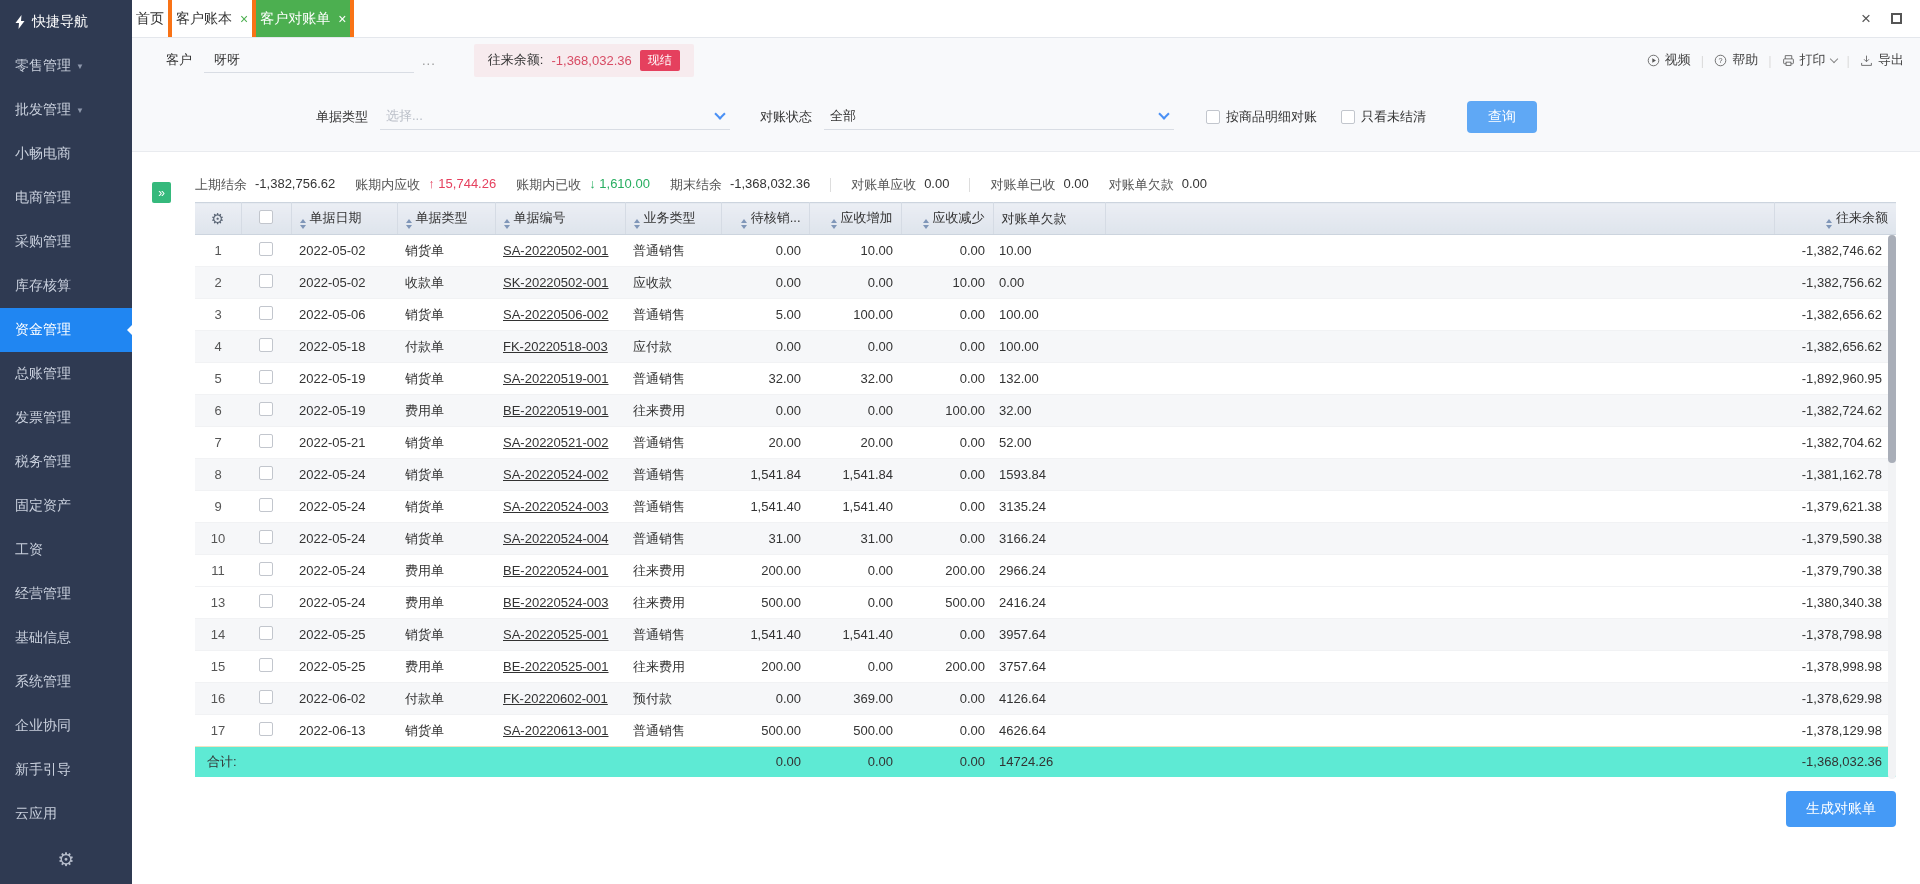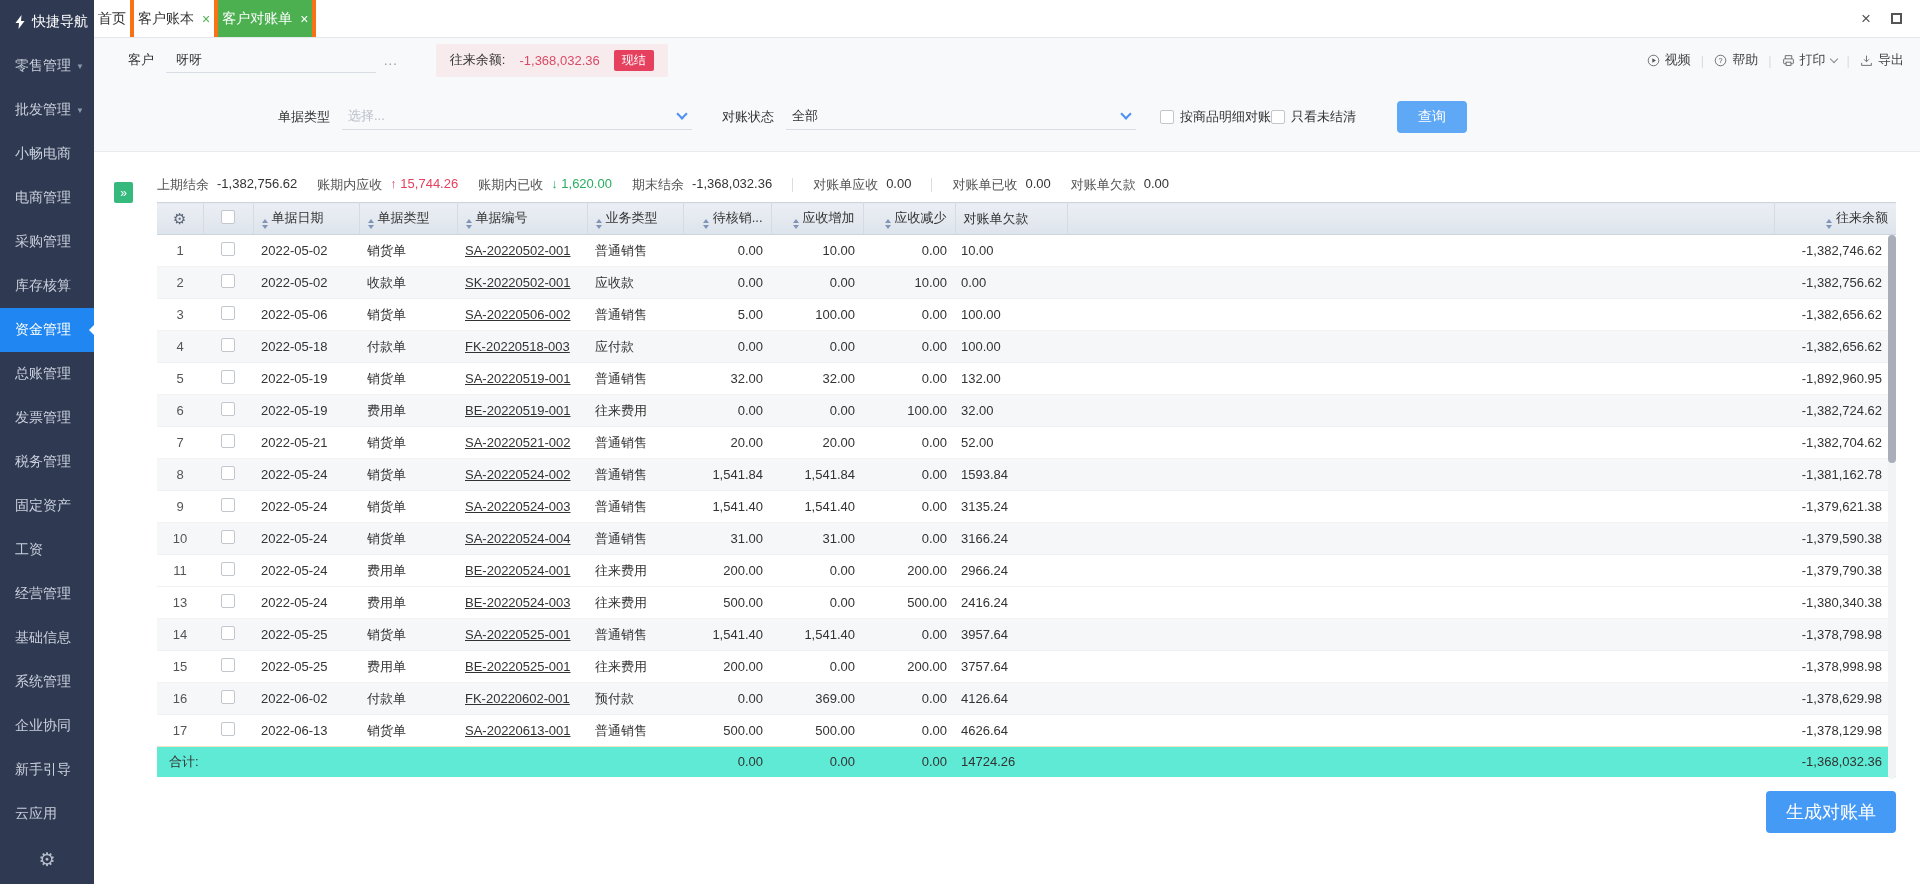--- a/index.html
+++ b/index.html
@@ -1,21 +1,21 @@
 <!DOCTYPE html>
 <html><head>
 <meta charset="utf-8">
 <style>
 *{margin:0;padding:0;box-sizing:border-box}
 html,body{width:1920px;height:884px;overflow:hidden}
 body{font-family:"Liberation Sans","DejaVu Sans",sans-serif;font-size:13px;color:#333;background:#fff}
 .app{display:flex;width:1920px;height:884px}
 
 
-.sidebar{width:94px;background:#2f3a52;display:flex;flex-direction:column;flex-shrink:0}
+.sidebar{width:132px;background:#2f3a52;display:flex;flex-direction:column;flex-shrink:0}
 .sb-item{height:44px;display:flex;align-items:center;padding-left:15px;color:#c9d0dd;font-size:14px;cursor:pointer;position:relative;flex-shrink:0;white-space:nowrap}
 .sb-item.primary{color:#fff}
 .sb-icon{margin-right:6px;display:inline-flex}
 .sb-caret{font-size:8px;margin-left:5px;color:#8d97ab}
 .sb-item.active{background:#2086f2;color:#fff}
 .sb-item.active::after{content:"";position:absolute;right:0;top:50%;margin-top:-5px;border:5px solid transparent;border-right-color:#fff}
 .sb-gear{margin-top:auto;padding:12px 0 16px;text-align:center;color:#b6bdcb;font-size:19px;cursor:pointer}
 
 
 .main{flex:1;display:flex;flex-direction:column;min-width:0;background:#fff}
@@ -29,21 +29,21 @@
 .tab.active .tab-close{color:#fff}
 .win-icons{margin-left:auto;display:flex;align-items:center;gap:20px;padding-right:18px;color:#555}
 .win-close{font-size:17px;cursor:pointer;line-height:1}
 .win-max{width:11px;height:11px;border:2px solid #555;display:inline-block;cursor:pointer}
 
 
 .toolbar{height:44px;background:#f8f9fb;display:flex;align-items:center;padding-left:34px;flex-shrink:0}
 .field-label{color:#333;white-space:nowrap}
 .cust-value{display:inline-block;width:210px;border-bottom:1px solid #d9dde4;padding:3px 10px;margin-left:12px;color:#333;cursor:text}
 .more-btn{color:#999;margin-left:8px;letter-spacing:1px;cursor:pointer}
-.balance-box{margin-left:38px;background:#f7ebee;padding:6px 14px;display:flex;align-items:center;gap:14px;border-radius:2px}
+.balance-box{margin-left:38px;background:#f7ebee;padding:6px 14px;display:flex;align-items:center;gap:8px;border-radius:2px}
 .balance-value{color:#d84b64}
 .badge{background:#e5405e;color:#fff;font-size:12px;padding:2px 8px;border-radius:2px;}
 .tb-right{margin-left:auto;display:flex;align-items:center;gap:10px;padding-right:16px;color:#444}
 .tb-link{display:flex;align-items:center;gap:5px;cursor:pointer;white-space:nowrap}
 .tb-sep{color:#ddd}
 .chev-sm{width:6px;height:6px;border-right:1.5px solid #888;border-bottom:1.5px solid #888;transform:rotate(45deg);margin-bottom:3px;display:inline-block}
 
 
 .filterbar{height:70px;background:#f8f9fb;border-bottom:1px solid #e9ebef;display:flex;align-items:center;padding-left:34px;flex-shrink:0}
 .period{display:flex;flex-direction:column;gap:7px}
@@ -51,21 +51,21 @@
 .period-opt{color:#333;cursor:pointer}
 .pill{background:#3cb873;color:#fff;border-radius:10px;padding:2px 11px;font-size:12px;cursor:pointer}
 .period-range{margin-left:68px;color:#333;white-space:nowrap;cursor:pointer}
 .fgroup{display:flex;align-items:center}
 .g-doctype{margin-left:150px}
 .g-status{margin-left:30px}
 .select-field{width:350px;border-bottom:1px solid #d9dde4;display:flex;align-items:center;justify-content:space-between;padding:4px 6px;margin-left:12px;cursor:pointer}
 .placeholder{color:#b9bec7}
 .select-value{color:#333}
 .chev{width:8px;height:8px;border-right:2px solid #4a90f5;border-bottom:2px solid #4a90f5;transform:rotate(45deg);margin-bottom:4px}
-.checks{display:flex;align-items:center;margin-left:24px}
+.checks{display:flex;align-items:center;gap:24px;margin-left:32px}
 .check{display:flex;align-items:center;gap:6px;cursor:pointer;white-space:nowrap}
 .checkbox{width:14px;height:14px;border:1px solid #c2c6cd;border-radius:2px;background:#fff;display:inline-block;flex-shrink:0}
 .search-btn{margin-left:41px;width:70px;height:32px;background:#5fa8f5;color:#fff;border:none;border-radius:4px;font-size:14px;cursor:pointer}
 
 
 .content{flex:1;position:relative;background:#fff;overflow:hidden}
 .collapse-btn{position:absolute;left:20px;top:30px;width:19px;height:21px;background:#35b97c;color:#fff;font-size:12px;display:flex;align-items:center;justify-content:center;border-radius:2px;cursor:pointer}
 .summary{margin:24px 24px 0 63px;display:flex;align-items:center;gap:20px;white-space:nowrap;height:18px}
 .sum-item{display:flex;gap:8px}
 .sum-label{color:#555}
@@ -96,21 +96,21 @@
 .c-bal{text-align:right;padding-right:14px}
 .doclink{color:#333;text-decoration:underline;cursor:pointer}
 tfoot tr{background:#5eead4}
 tfoot td{height:30px;border-top:1px solid #f0e3c0}
 .t-label{padding-left:12px}
 .vscroll{position:absolute;top:33px;right:0;width:8px;height:544px;background:#f2f3f5;border-radius:4px}
 .vthumb{width:8px;height:228px;background:#a9aeb8;border-radius:4px;cursor:pointer}
 
 
 .footer{display:flex;justify-content:flex-end;margin:14px 24px 0 0}
-.generate-btn{background:#459af6;color:#fff;border:none;border-radius:4px;padding:9px 20px;font-size:18px;cursor:pointer}
+.generate-btn{background:#459af6;color:#fff;border:none;border-radius:4px;padding:9px 20px;font-size:14px;cursor:pointer}
 
 .icn{flex-shrink:0}
 </style>
 </head>
 <body>
 
 <div class="app">
 
   <aside class="sidebar">
     <div id="sidebar-items">
@@ -285,21 +285,21 @@
           <div class="sum-item">
             <span class="sum-label">上期结余</span>
             <span class="sum-value">-1,382,756.62</span>
           </div>
           <div class="sum-item">
             <span class="sum-label">账期内应收</span>
             <span class="sum-value up">↑ 15,744.26</span>
           </div>
           <div class="sum-item">
             <span class="sum-label">账期内已收</span>
-            <span class="sum-value down">↓ 1,620.00</span>
+            <span class="sum-value down">↓ 1,610.00</span>
           </div>
           <div class="sum-item">
             <span class="sum-label">期末结余</span>
             <span class="sum-value">-1,368,032.36</span>
           </div>
           <span class="sum-div"></span>
           <div class="sum-item">
             <span class="sum-label">对账单应收</span>
             <span class="sum-value">0.00</span>
           </div>

